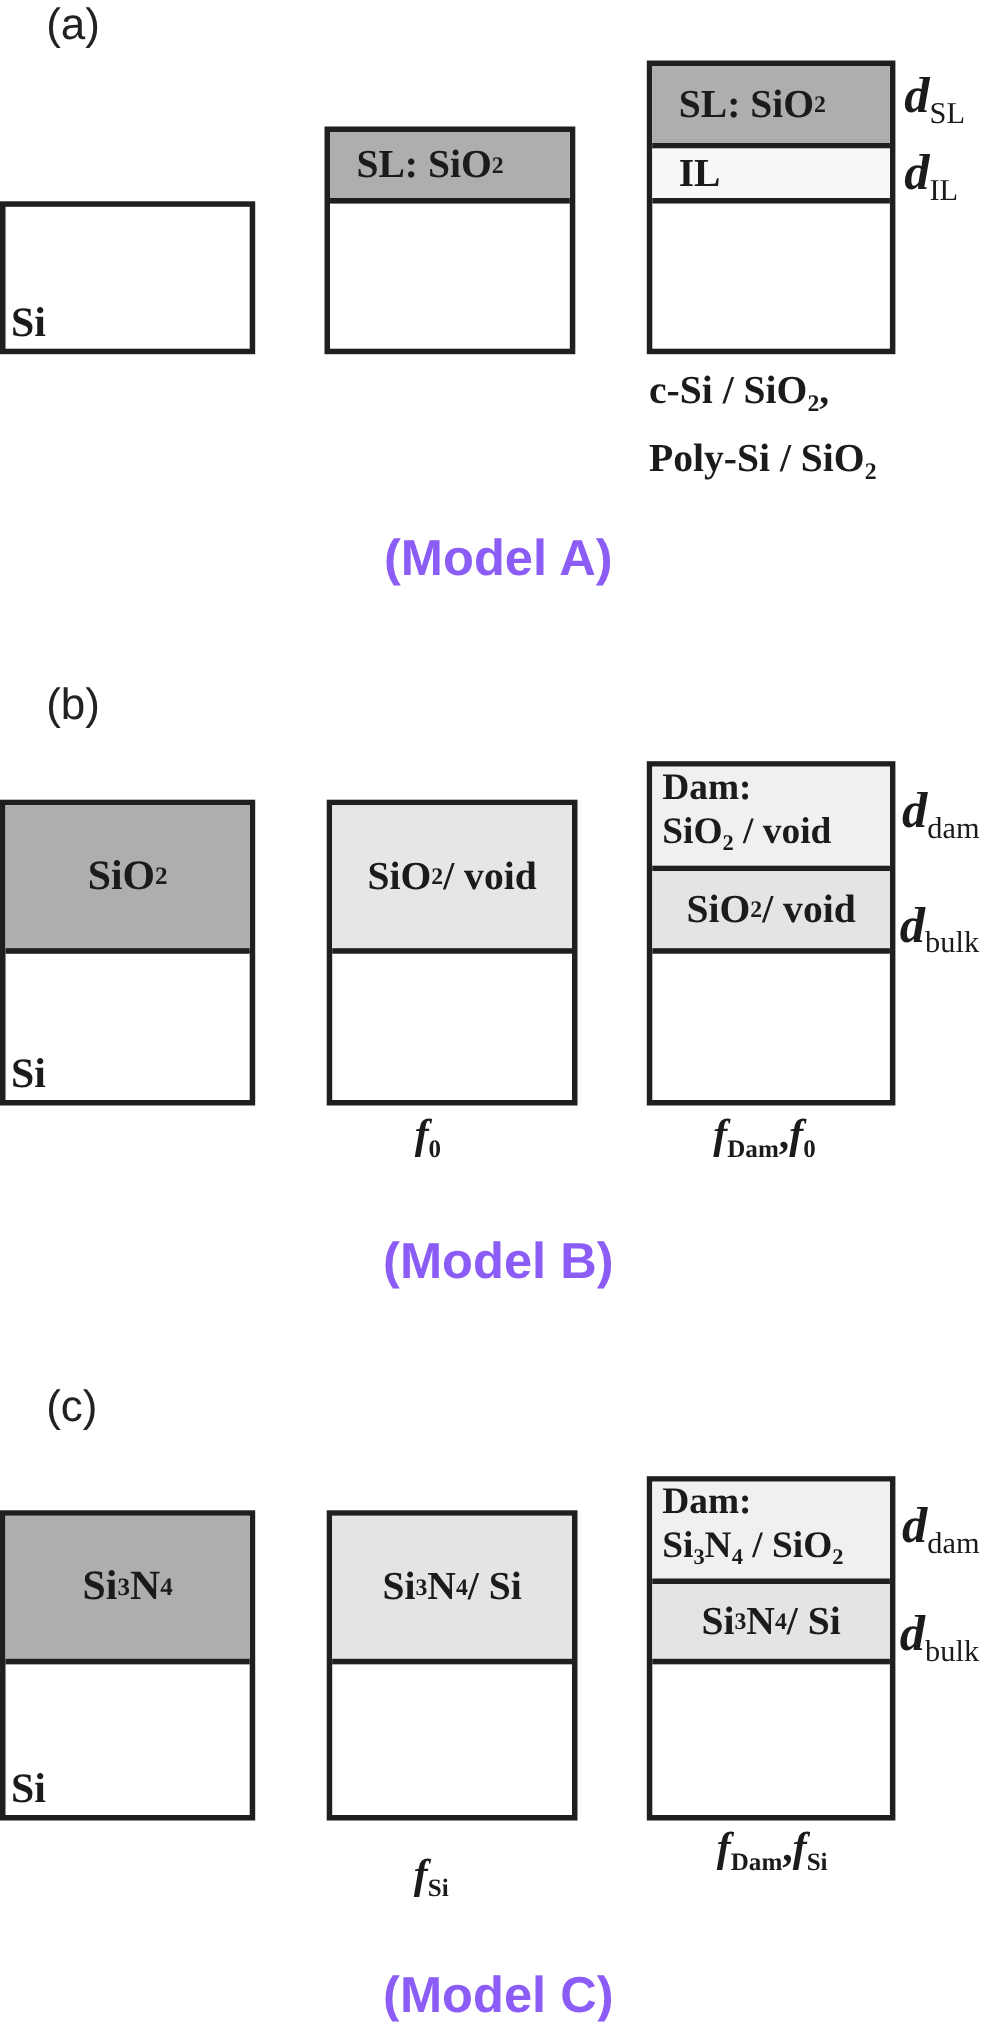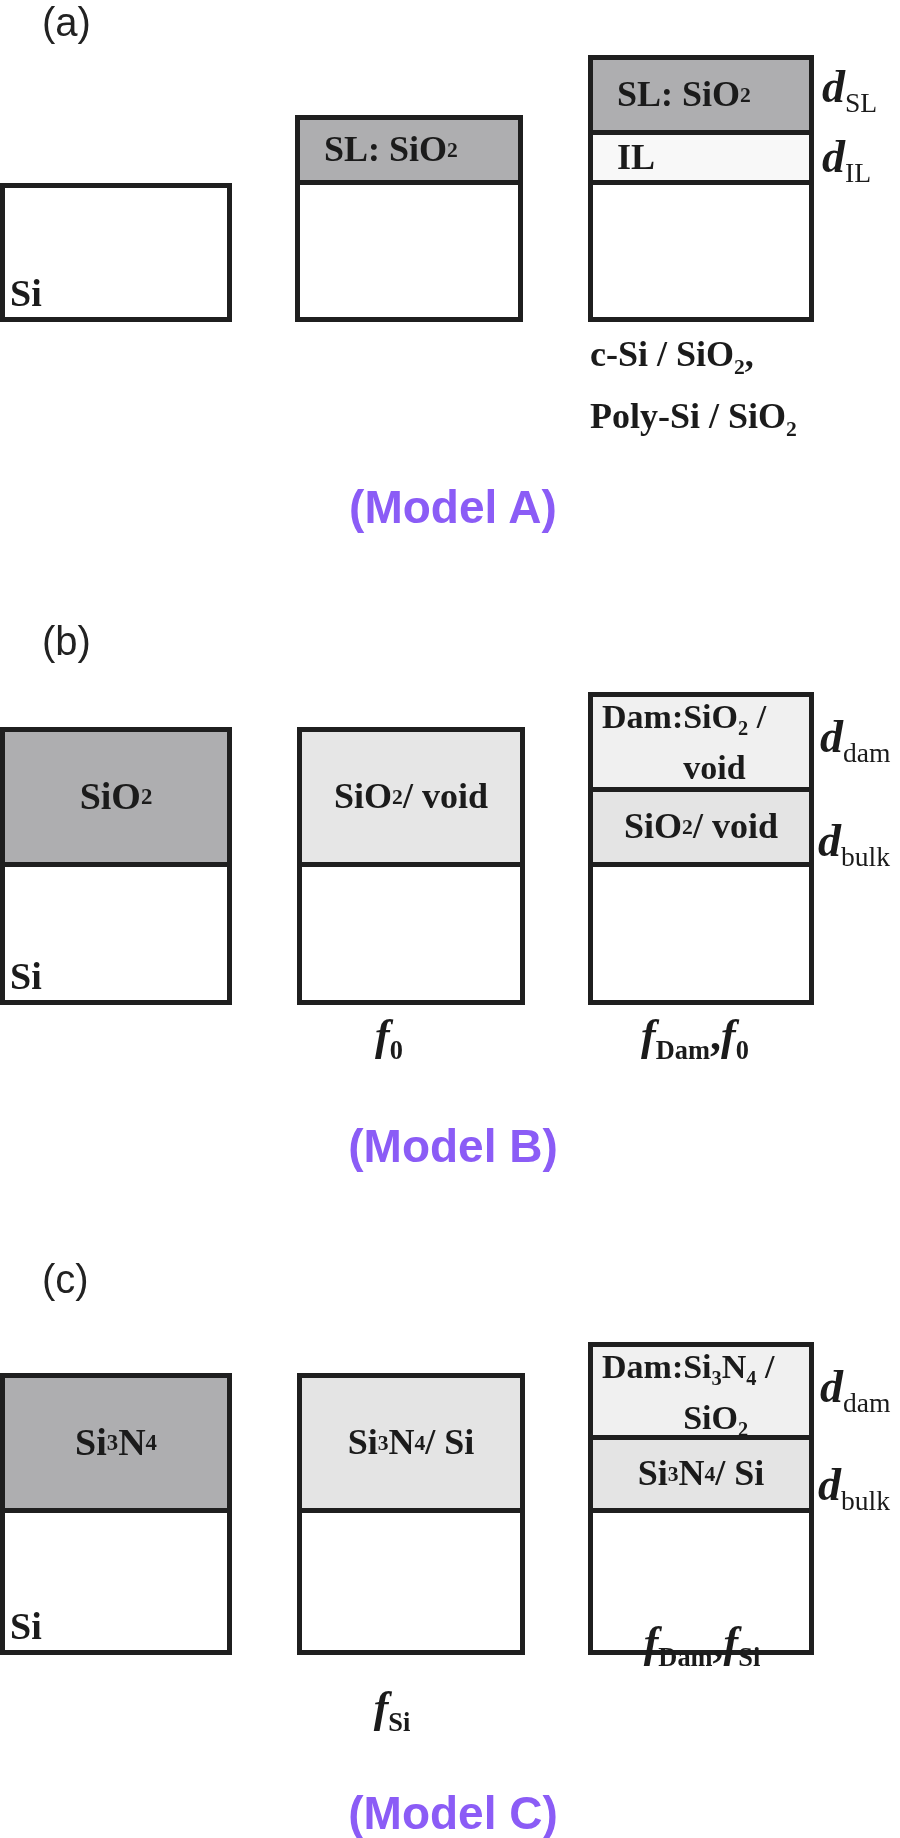--- a/index.html
+++ b/index.html
@@ -10,34 +10,34 @@
   .panel-tag{position:absolute;font-family:"Liberation Sans",sans-serif;
              font-size:40px;font-weight:400;color:#222;}
 
   
   .box{position:absolute;background:#ffffff;border:5px solid #1f1f1f;box-sizing:border-box;}
   .layer{box-sizing:border-box;width:100%;display:flex;align-items:center;
          font-weight:700;font-size:36px;line-height:1.05;}
   .layer.sep{border-bottom:5px solid #1f1f1f;}
   .layer.left{justify-content:flex-start;padding-left:24px;}
   .layer.center{justify-content:center;}
-  .layer.twolines{flex-direction:row;align-items:flex-start;justify-content:center;
+  .layer.twolines{flex-direction:column;align-items:flex-start;justify-content:center;
                   padding-left:9px;font-size:34px;line-height:40px;}
   .substrate-label{position:absolute;left:5px;bottom:2px;font-weight:700;font-size:38px;}
 
   
   .shade-medium{background:#aeaeb0;}
   .shade-il{background:#f8f8f8;}
   .shade-light{background:#e6e6e6;}
   .shade-lighter{background:#f0f0f0;}
   .shade-bulk{background:#e4e4e4;}
 
   
   .d-label{position:absolute;font-size:46px;font-weight:700;white-space:nowrap;}
-  .f-label{position:absolute;font-size:44px;font-weight:700;white-space:nowrap;
+  .f-label{position:absolute;font-size:38px;font-weight:700;white-space:nowrap;
            transform:translateX(-50%);}
   .seg-i{font-style:italic;}
   .seg-sub{font-size:0.60em;vertical-align:-0.35em;}
   .seg-rg{font-weight:400;}
 
   
   .il-note{position:absolute;font-weight:700;font-size:36px;line-height:49px;white-space:nowrap;}
 
   
   .model-caption{position:absolute;transform:translateX(-50%);
@@ -77,21 +77,21 @@
   #box-c1{left:0px;top:1373px;width:232px;height:282px;}
   #box-c1 .band{height:135px;font-size:38px;}
   #box-c2{left:297px;top:1373px;width:228px;height:282px;}
   #box-c2 .band{height:135px;}
   #box-c3{left:588px;top:1342px;width:226px;height:313px;}
   #box-c3 .dam{height:93px;}
   #box-c3 .bulk{height:73px;}
   #d-dam-c{left:820px;top:1360px;}
   #d-bulk-c{left:818px;top:1458px;}
   #f-c2{left:392px;top:1658px;margin-top:24px;}
-  #f-c3{left:702px;top:1617px;}
+  #f-c3{left:702px;top:1658px;}
   #model-c{left:453px;top:1786px;}
 </style>
 </head>
 <body>
 
 <div id="page">
 
   <section>
     <div id="tag-a" class="panel-tag">(a)</div>
 

